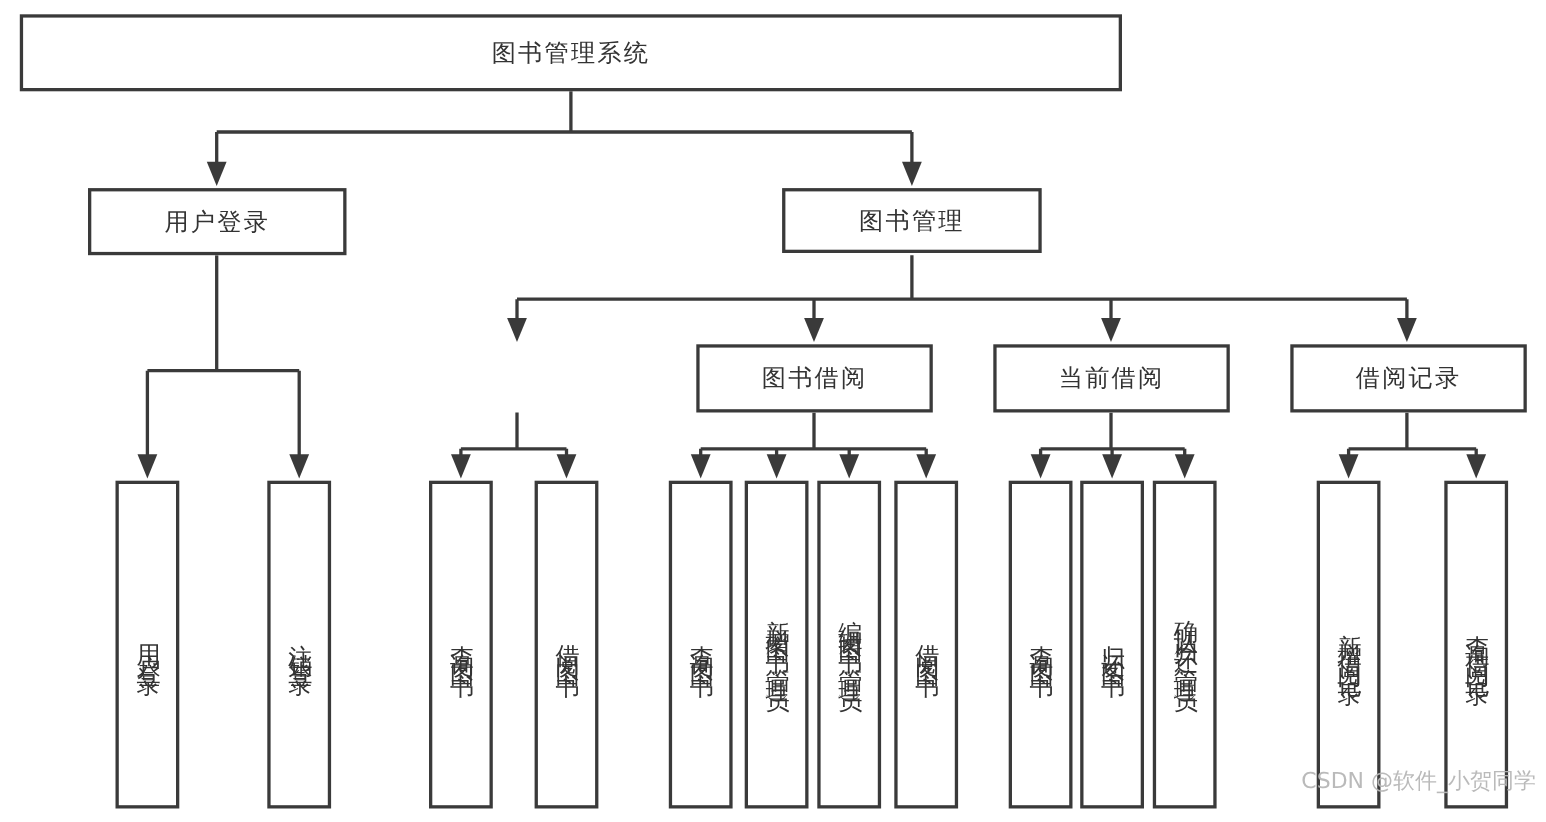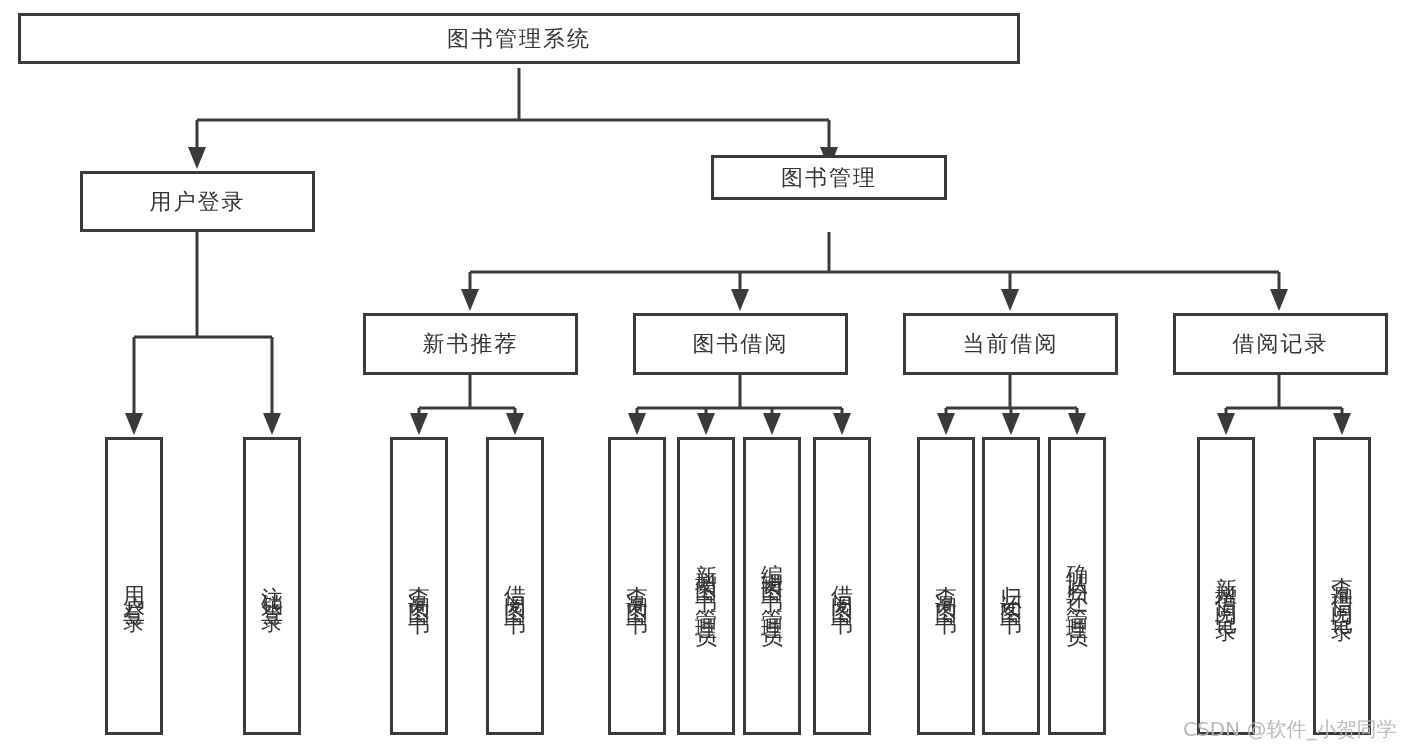--- a/index.html
+++ b/index.html
@@ -10,36 +10,36 @@
     color:#333333;
   }
   svg.connectors { position:absolute; left:0; top:0; z-index:1; }
   .box {
     position:absolute; box-sizing:border-box;
     background:#ffffff; border:3px solid #3a3a3a;
     display:flex; align-items:center; justify-content:center;
     z-index:2;
   }
   .hbox { font-size:22px; letter-spacing:2px; white-space:nowrap; }
-  .root   { left:18px;  top:13px;  width:1002px; height:51px; }
+  .root   { left:18px;  top:13px;  width:1002px; height:70px; }
   .l2user { left:80px;  top:171px; width:235px;  height:61px; }
-  .l2mgmt { left:711px; top:155px; width:236px;  height:45px; }
+  .l2mgmt { left:711px; top:171px; width:236px;  height:59px; }
   .mid    { top:313px;  width:215px; height:62px; }
   .mid-newbook { left:363px; }
   .mid-borrow  { left:633px; }
   .mid-current { left:903px; }
   .mid-records { left:1173px; }
   .leaf { top:437px; width:58px; height:298px; }
   .leaf .vtext {
     writing-mode:vertical-rl; text-orientation:upright;
     font-size:22px; line-height:1; letter-spacing:9px;
     white-space:nowrap;
   }
   .watermark {
-    position:absolute; left:1183px; top:716px; z-index:5;
+    position:absolute; left:1183px; top:696px; z-index:5;
     font-size:20px; letter-spacing:0px; white-space:nowrap;
     color:rgba(182,182,182,0.95);
   }
 </style>
 </head>
 <body>
 
 <div class="canvas">
 
   <svg class="connectors" width="1405" height="747" viewBox="0 0 1405 747">
@@ -74,21 +74,20 @@
       <polygon points="1217,413 1235,413 1226,435"></polygon>
       <polygon points="1333,413 1351,413 1342,435"></polygon>
     </g>
   </svg>
 
   <div class="box hbox root">图书管理系统</div>
 
   <div class="box hbox l2user">用户登录</div>
   <div class="box hbox l2mgmt">图书管理</div>
 
-  <div class="box hbox mid mid-newbook">新书推荐</div>
   <div class="box hbox mid mid-current">当前借阅</div>
   <div class="box hbox mid mid-borrow">图书借阅</div>
   <div class="box hbox mid mid-records">借阅记录</div>
 
   <div class="box leaf" style="left:105px">
     <span class="vtext">用户登录</span>
   </div>
   <div class="box leaf" style="left:243px">
     <span class="vtext">注销登录</span>
   </div>

